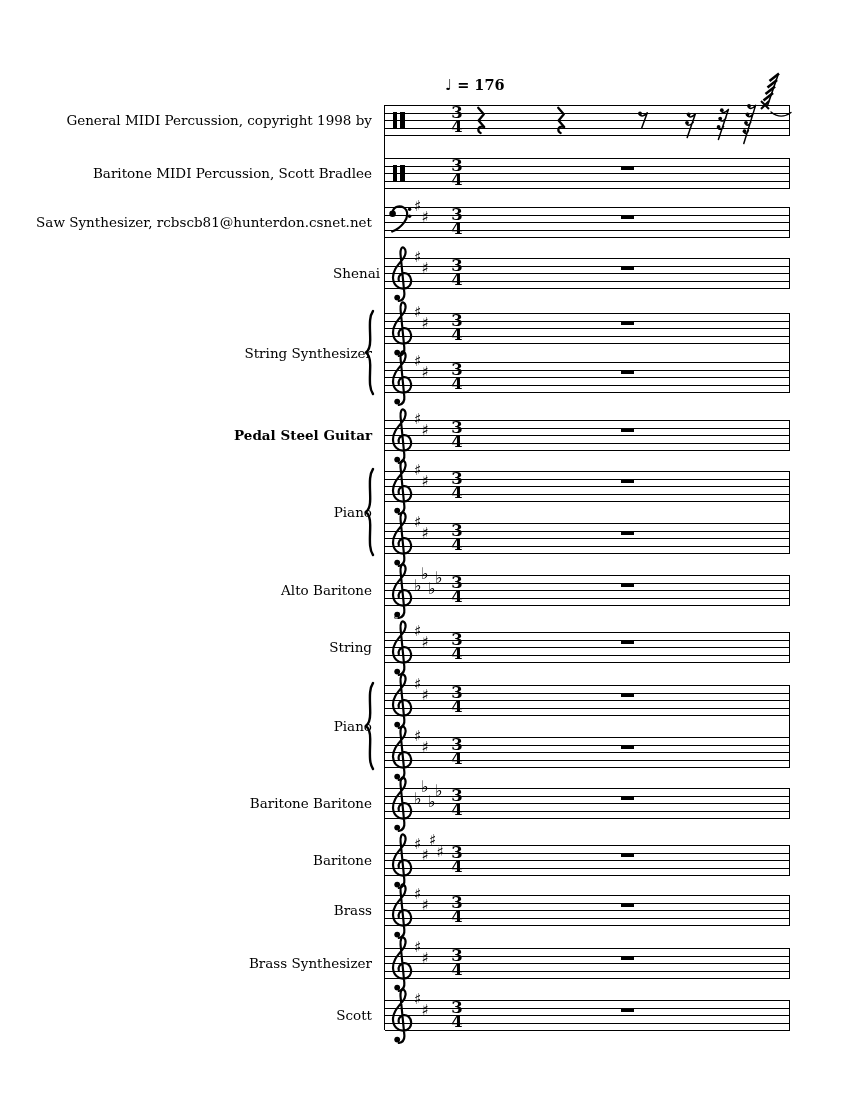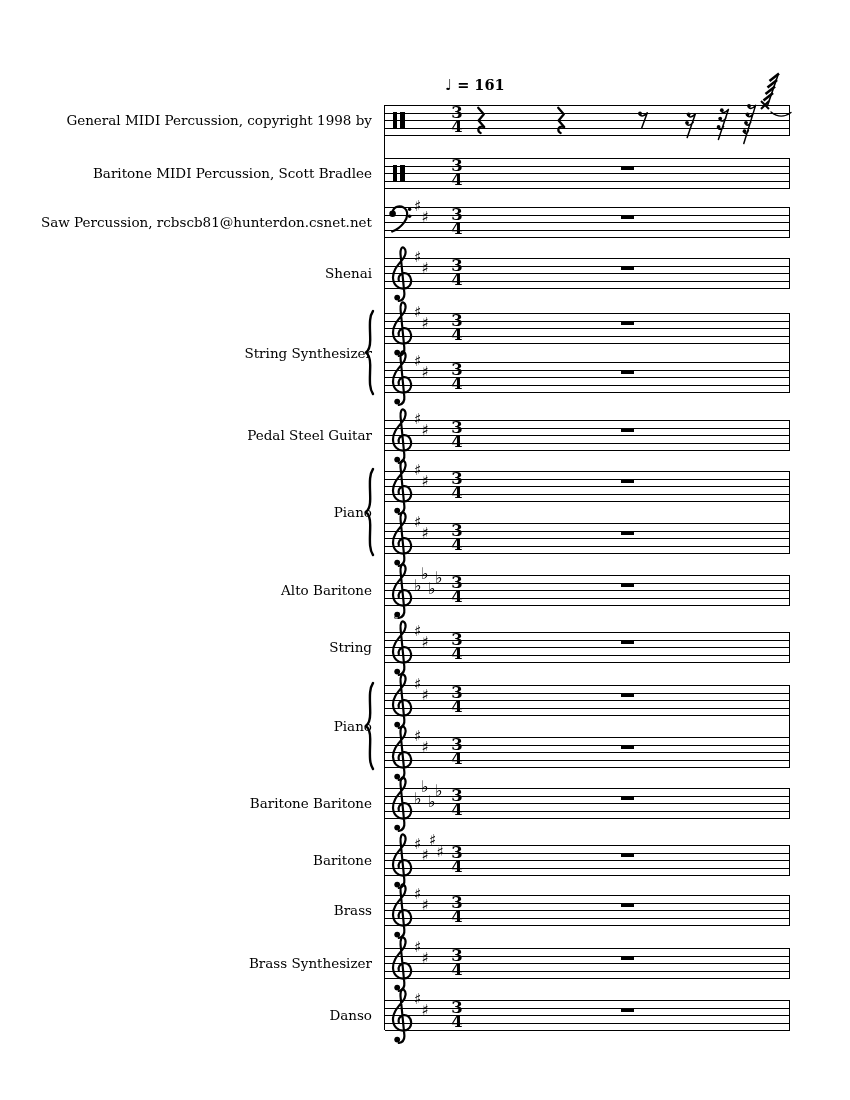--- a/index.html
+++ b/index.html
@@ -18,21 +18,21 @@
   .tempo{position:absolute;left:445px;top:76px;font-weight:bold;font-size:14.5px;
          font-family:"DejaVu Serif", serif;white-space:nowrap;}
   .tempo .note{font-family:"DejaVu Sans", sans-serif;font-size:15px;}
   svg{position:absolute;overflow:visible;}
 </style>
 </head>
 <body>
 
 <div class="tempo">
   <span class="note">♩</span>
-  <span>= 161</span>
+  <span>= 176</span>
 </div>
 <div id="score">
     <div class="label" style="left: 0px; width: 372px; top: 111px;">General MIDI Percussion, copyright 1998 by</div>
     <div class="staff-line" style="left: 385px; width: 405px; top: 105px;"></div>
     <div class="staff-line" style="left: 385px; width: 405px; top: 112.5px;"></div>
     <div class="staff-line" style="left: 385px; width: 405px; top: 120px;"></div>
     <div class="staff-line" style="left: 385px; width: 405px; top: 127.5px;"></div>
     <div class="staff-line" style="left: 385px; width: 405px; top: 135px;"></div>
     <div class="perc-bar" style="left: 393px; top: 112.3px;"></div>
     <div class="perc-bar" style="left: 400.4px; top: 112.3px;"></div>
@@ -82,39 +82,39 @@
     <div class="staff-line" style="left: 385px; width: 405px; top: 165.5px;"></div>
     <div class="staff-line" style="left: 385px; width: 405px; top: 173px;"></div>
     <div class="staff-line" style="left: 385px; width: 405px; top: 180.5px;"></div>
     <div class="staff-line" style="left: 385px; width: 405px; top: 188px;"></div>
     <div class="perc-bar" style="left: 393px; top: 165.3px;"></div>
     <div class="perc-bar" style="left: 400.4px; top: 165.3px;"></div>
     <div class="timesig-digit" style="left: 447px; top: 158.6px;">3</div>
     <div class="timesig-digit" style="left: 447px; top: 173px;">4</div>
     <div class="measure-rest" style="left: 620.5px; top: 165.9px;"></div>
     <div class="barline" style="left: 788.9px; width: 1.2px; top: 158px; height: 30px;"></div>
-    <div class="label" style="left: 0px; width: 372px; top: 213px;">Saw Percussion, rcbscb81@hunterdon.csnet.net</div>
+    <div class="label" style="left: 0px; width: 372px; top: 213px;">Saw Synthesizer, rcbscb81@hunterdon.csnet.net</div>
     <div class="staff-line" style="left: 385px; width: 405px; top: 207px;"></div>
     <div class="staff-line" style="left: 385px; width: 405px; top: 214.5px;"></div>
     <div class="staff-line" style="left: 385px; width: 405px; top: 222px;"></div>
     <div class="staff-line" style="left: 385px; width: 405px; top: 229.5px;"></div>
     <div class="staff-line" style="left: 385px; width: 405px; top: 237px;"></div>
     <svg viewBox="0 0 24 32" width="24" height="32" style="left: 388px; top: 204px; position: absolute;">
       <circle cx="4.6" cy="9.8" r="3.3" fill="#000"></circle>
       <path stroke="#000" stroke-linecap="round" stroke-linejoin="round" fill="none" stroke-width="2.2" d="M4.6,9.8 C4.2,3 11.2,0.8 15.8,3.6 C20.4,6.5 20.2,13.2 16,18.6 C12.6,23 8.2,26 4.2,27.6"></path>
       <circle cx="21.6" cy="5.2" r="1.7" fill="#000"></circle>
       <circle cx="21.6" cy="12.2" r="1.7" fill="#000"></circle>
     </svg>
     <span class="acc" style="left: 414px; top: 199px; font-size: 15px;">♯</span>
     <span class="acc" style="left: 421.5px; top: 210.25px; font-size: 15px;">♯</span>
     <div class="timesig-digit" style="left: 447px; top: 207.6px;">3</div>
     <div class="timesig-digit" style="left: 447px; top: 222px;">4</div>
     <div class="measure-rest" style="left: 620.5px; top: 214.9px;"></div>
     <div class="barline" style="left: 788.9px; width: 1.2px; top: 207px; height: 30px;"></div>
-    <div class="label" style="left: 0px; width: 372px; top: 264px;">Shenai</div>
+    <div class="label" style="left: 8px; width: 372px; top: 264px;">Shenai</div>
     <div class="staff-line" style="left: 385px; width: 405px; top: 258px;"></div>
     <div class="staff-line" style="left: 385px; width: 405px; top: 265.5px;"></div>
     <div class="staff-line" style="left: 385px; width: 405px; top: 273px;"></div>
     <div class="staff-line" style="left: 385px; width: 405px; top: 280.5px;"></div>
     <div class="staff-line" style="left: 385px; width: 405px; top: 288px;"></div>
     <svg viewBox="0 0 26 60" width="26" height="60" style="left: 386px; top: 244px; position: absolute;">
       <path stroke="#000" stroke-linecap="round" stroke-linejoin="round" fill="none" stroke-width="2.2" d="M12.8,57 C16.8,56.2 18.8,53 18.3,48.5 L14.6,11 C14.1,6 15.6,2.2 17.9,3.8 C20.6,5.8 20,11.4 16.6,15.4 C10.2,22.8 6.8,27.6 7,33.8 C7.2,40.8 12.4,45.2 17.9,44.6 C23.2,44 25.6,40 25.1,35.8 C24.6,31.4 21.2,28.6 17.6,29.1 C14,29.6 12,32.8 12.8,36.3"></path>
       <circle cx="11.2" cy="53.6" r="2.9" fill="#000"></circle>
     </svg>
     <span class="acc" style="left: 414px; top: 250px; font-size: 15px;">♯</span>
@@ -149,21 +149,21 @@
     <svg viewBox="0 0 26 60" width="26" height="60" style="left: 386px; top: 348px; position: absolute;">
       <path stroke="#000" stroke-linecap="round" stroke-linejoin="round" fill="none" stroke-width="2.2" d="M12.8,57 C16.8,56.2 18.8,53 18.3,48.5 L14.6,11 C14.1,6 15.6,2.2 17.9,3.8 C20.6,5.8 20,11.4 16.6,15.4 C10.2,22.8 6.8,27.6 7,33.8 C7.2,40.8 12.4,45.2 17.9,44.6 C23.2,44 25.6,40 25.1,35.8 C24.6,31.4 21.2,28.6 17.6,29.1 C14,29.6 12,32.8 12.8,36.3"></path>
       <circle cx="11.2" cy="53.6" r="2.9" fill="#000"></circle>
     </svg>
     <span class="acc" style="left: 414px; top: 354px; font-size: 15px;">♯</span>
     <span class="acc" style="left: 421.5px; top: 365.25px; font-size: 15px;">♯</span>
     <div class="timesig-digit" style="left: 447px; top: 362.6px;">3</div>
     <div class="timesig-digit" style="left: 447px; top: 377px;">4</div>
     <div class="measure-rest" style="left: 620.5px; top: 369.9px;"></div>
     <div class="barline" style="left: 788.9px; width: 1.2px; top: 313px; height: 79px;"></div>
-    <div class="label" style="left: 0px; width: 372px; top: 426px;">Pedal Steel Guitar</div>
+    <div class="label" style="left: 0px; width: 372px; top: 426px; font-weight: bold;">Pedal Steel Guitar</div>
     <div class="staff-line" style="left: 385px; width: 405px; top: 420px;"></div>
     <div class="staff-line" style="left: 385px; width: 405px; top: 427.5px;"></div>
     <div class="staff-line" style="left: 385px; width: 405px; top: 435px;"></div>
     <div class="staff-line" style="left: 385px; width: 405px; top: 442.5px;"></div>
     <div class="staff-line" style="left: 385px; width: 405px; top: 450px;"></div>
     <svg viewBox="0 0 26 60" width="26" height="60" style="left: 386px; top: 406px; position: absolute;">
       <path stroke="#000" stroke-linecap="round" stroke-linejoin="round" fill="none" stroke-width="2.2" d="M12.8,57 C16.8,56.2 18.8,53 18.3,48.5 L14.6,11 C14.1,6 15.6,2.2 17.9,3.8 C20.6,5.8 20,11.4 16.6,15.4 C10.2,22.8 6.8,27.6 7,33.8 C7.2,40.8 12.4,45.2 17.9,44.6 C23.2,44 25.6,40 25.1,35.8 C24.6,31.4 21.2,28.6 17.6,29.1 C14,29.6 12,32.8 12.8,36.3"></path>
       <circle cx="11.2" cy="53.6" r="2.9" fill="#000"></circle>
     </svg>
     <span class="acc" style="left: 414px; top: 412px; font-size: 15px;">♯</span>
@@ -334,21 +334,21 @@
     <svg viewBox="0 0 26 60" width="26" height="60" style="left: 386px; top: 934px; position: absolute;">
       <path stroke="#000" stroke-linecap="round" stroke-linejoin="round" fill="none" stroke-width="2.2" d="M12.8,57 C16.8,56.2 18.8,53 18.3,48.5 L14.6,11 C14.1,6 15.6,2.2 17.9,3.8 C20.6,5.8 20,11.4 16.6,15.4 C10.2,22.8 6.8,27.6 7,33.8 C7.2,40.8 12.4,45.2 17.9,44.6 C23.2,44 25.6,40 25.1,35.8 C24.6,31.4 21.2,28.6 17.6,29.1 C14,29.6 12,32.8 12.8,36.3"></path>
       <circle cx="11.2" cy="53.6" r="2.9" fill="#000"></circle>
     </svg>
     <span class="acc" style="left: 414px; top: 940px; font-size: 15px;">♯</span>
     <span class="acc" style="left: 421.5px; top: 951.25px; font-size: 15px;">♯</span>
     <div class="timesig-digit" style="left: 447px; top: 948.6px;">3</div>
     <div class="timesig-digit" style="left: 447px; top: 963px;">4</div>
     <div class="measure-rest" style="left: 620.5px; top: 955.9px;"></div>
     <div class="barline" style="left: 788.9px; width: 1.2px; top: 948px; height: 30px;"></div>
-    <div class="label" style="left: 0px; width: 372px; top: 1006px;">Danso</div>
+    <div class="label" style="left: 0px; width: 372px; top: 1006px;">Scott</div>
     <div class="staff-line" style="left: 385px; width: 405px; top: 1000px;"></div>
     <div class="staff-line" style="left: 385px; width: 405px; top: 1007.5px;"></div>
     <div class="staff-line" style="left: 385px; width: 405px; top: 1015px;"></div>
     <div class="staff-line" style="left: 385px; width: 405px; top: 1022.5px;"></div>
     <div class="staff-line" style="left: 385px; width: 405px; top: 1030px;"></div>
     <svg viewBox="0 0 26 60" width="26" height="60" style="left: 386px; top: 986px; position: absolute;">
       <path stroke="#000" stroke-linecap="round" stroke-linejoin="round" fill="none" stroke-width="2.2" d="M12.8,57 C16.8,56.2 18.8,53 18.3,48.5 L14.6,11 C14.1,6 15.6,2.2 17.9,3.8 C20.6,5.8 20,11.4 16.6,15.4 C10.2,22.8 6.8,27.6 7,33.8 C7.2,40.8 12.4,45.2 17.9,44.6 C23.2,44 25.6,40 25.1,35.8 C24.6,31.4 21.2,28.6 17.6,29.1 C14,29.6 12,32.8 12.8,36.3"></path>
       <circle cx="11.2" cy="53.6" r="2.9" fill="#000"></circle>
     </svg>
     <span class="acc" style="left: 414px; top: 992px; font-size: 15px;">♯</span>

